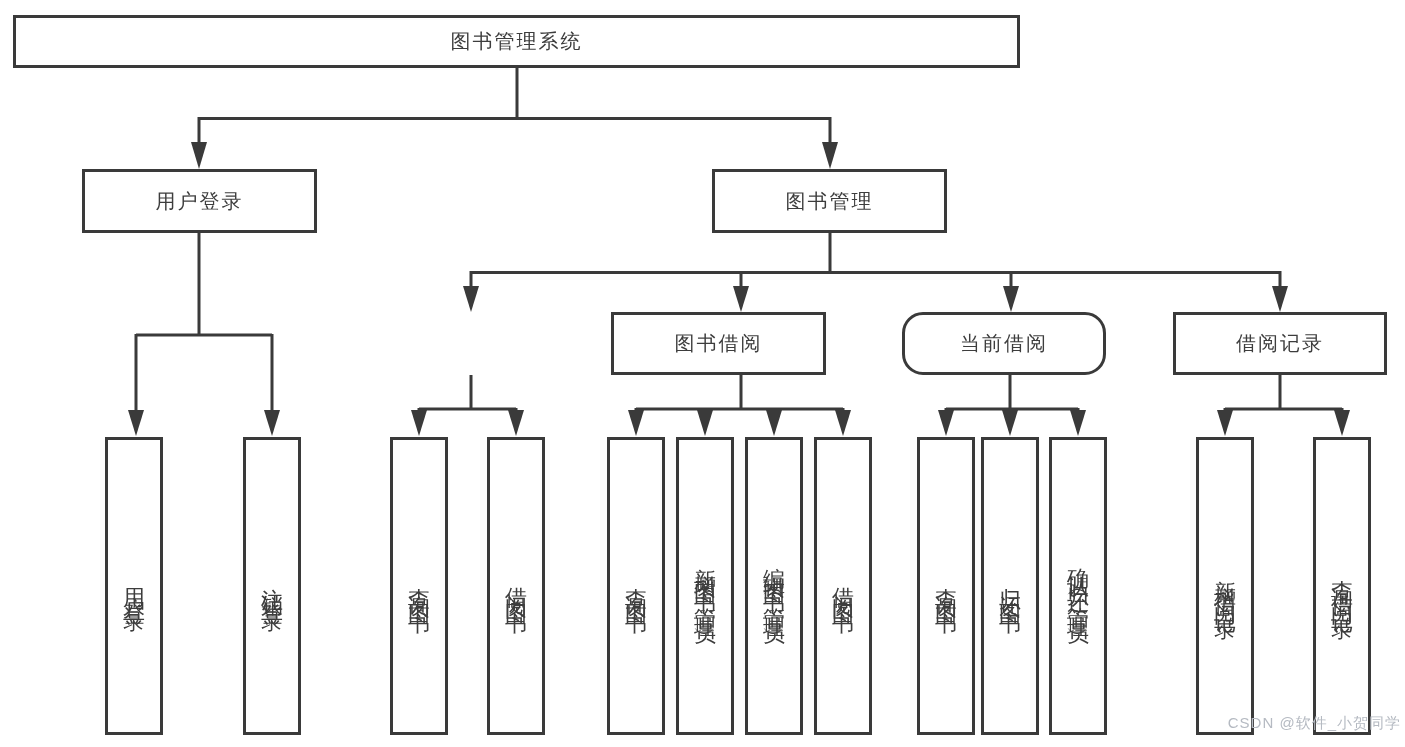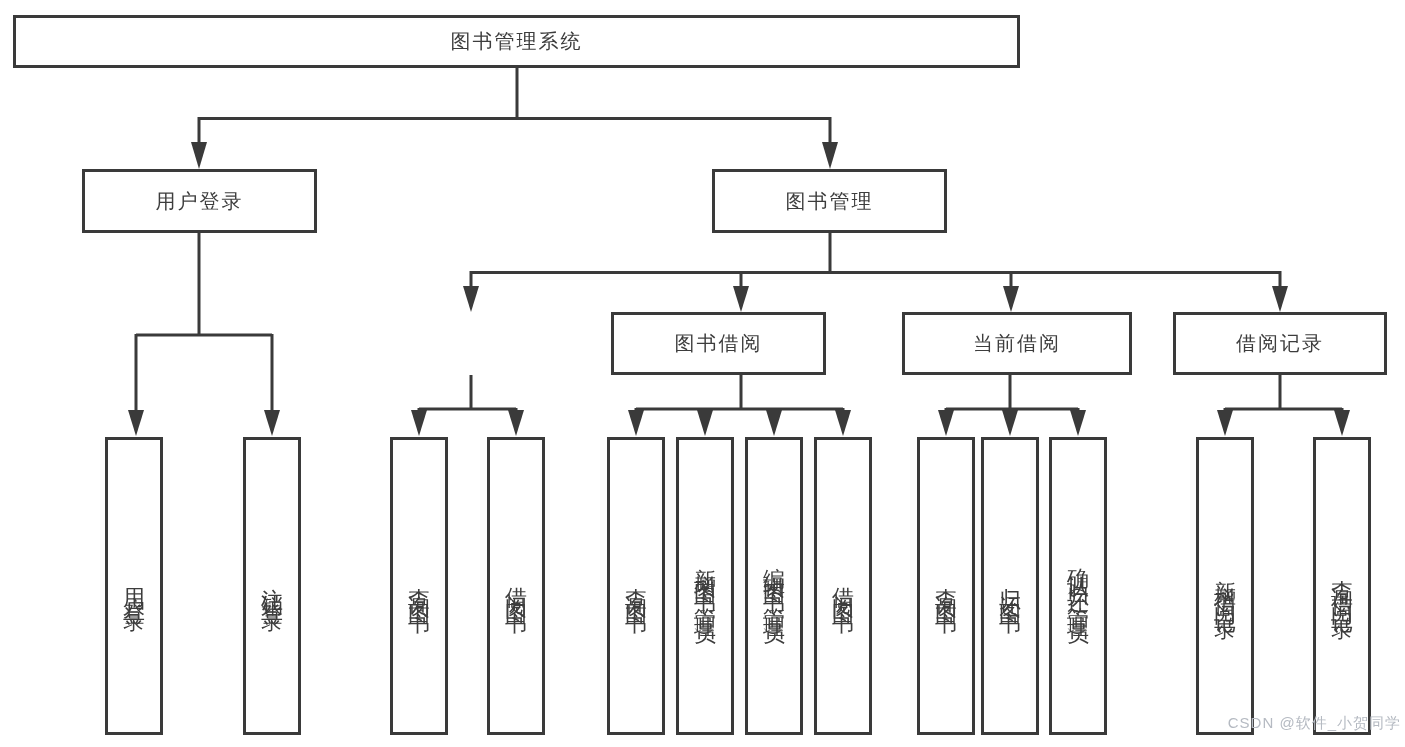--- a/index.html
+++ b/index.html
@@ -89,21 +89,21 @@
       <path d="M1342 436 L1334 410 L1350 410 Z"></path>
     </g>
   </svg>
 
   <div class="node hnode" style="left:13px;top:15px;width:1007px;height:53px;">图书管理系统</div>
 
   <div class="node hnode" style="left:82px;top:169px;width:235px;height:64px;">用户登录</div>
   <div class="node hnode" style="left:712px;top:169px;width:235px;height:64px;">图书管理</div>
 
   <div class="node hnode" style="left:602px;top:312px;width:215px;height:63px;margin-left:9px;">图书借阅</div>
-  <div class="node hnode" style="left:902px;top:312px;width:230px;height:63px;">当前借阅</div>
+  <div class="node hnode" style="left:902px;top:312px;width:204px;height:63px;border-radius:21px;">当前借阅</div>
   <div class="node hnode" style="left:1173px;top:312px;width:214px;height:63px;">借阅记录</div>
 
   <div class="node leaf" style="left:105px;">
     <span class="vtext">用户登录</span>
   </div>
   <div class="node leaf" style="left:243px;">
     <span class="vtext">注销登录</span>
   </div>
   <div class="node leaf" style="left:390px;">
     <span class="vtext">查询图书</span>

